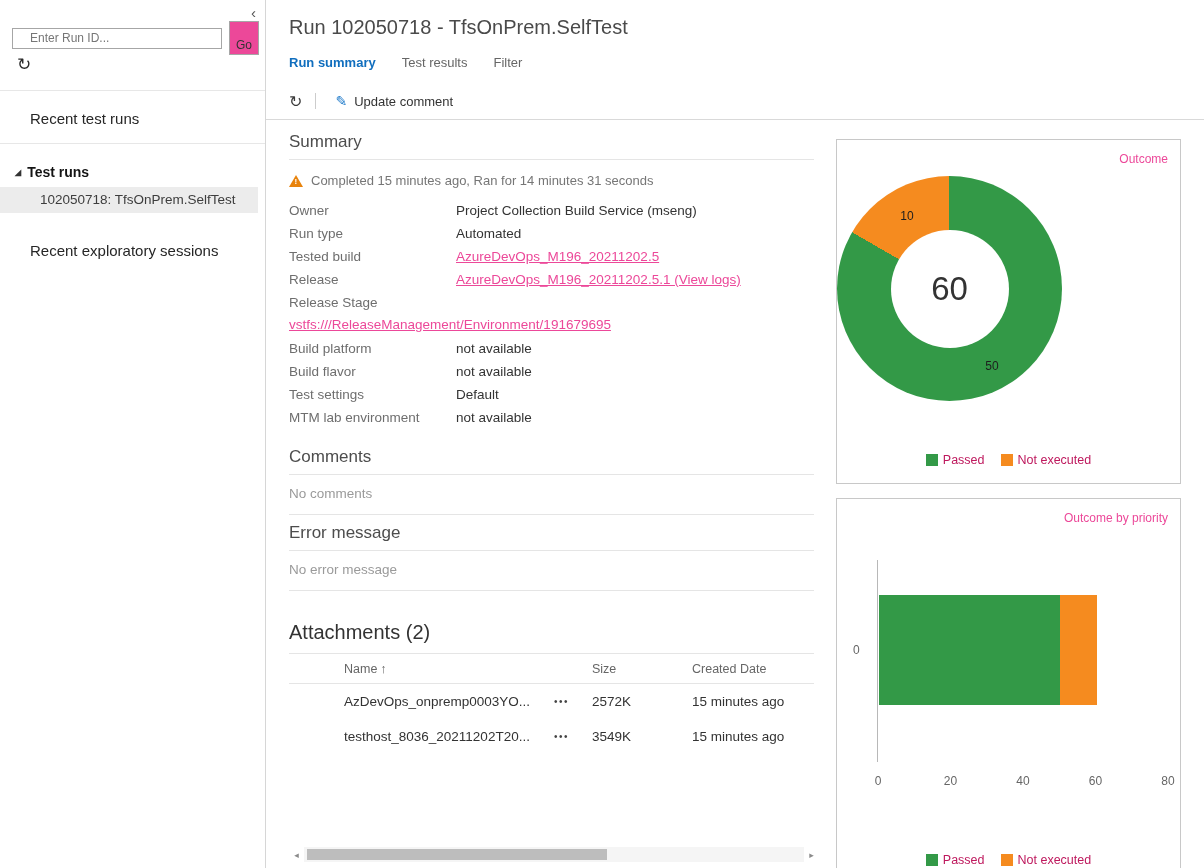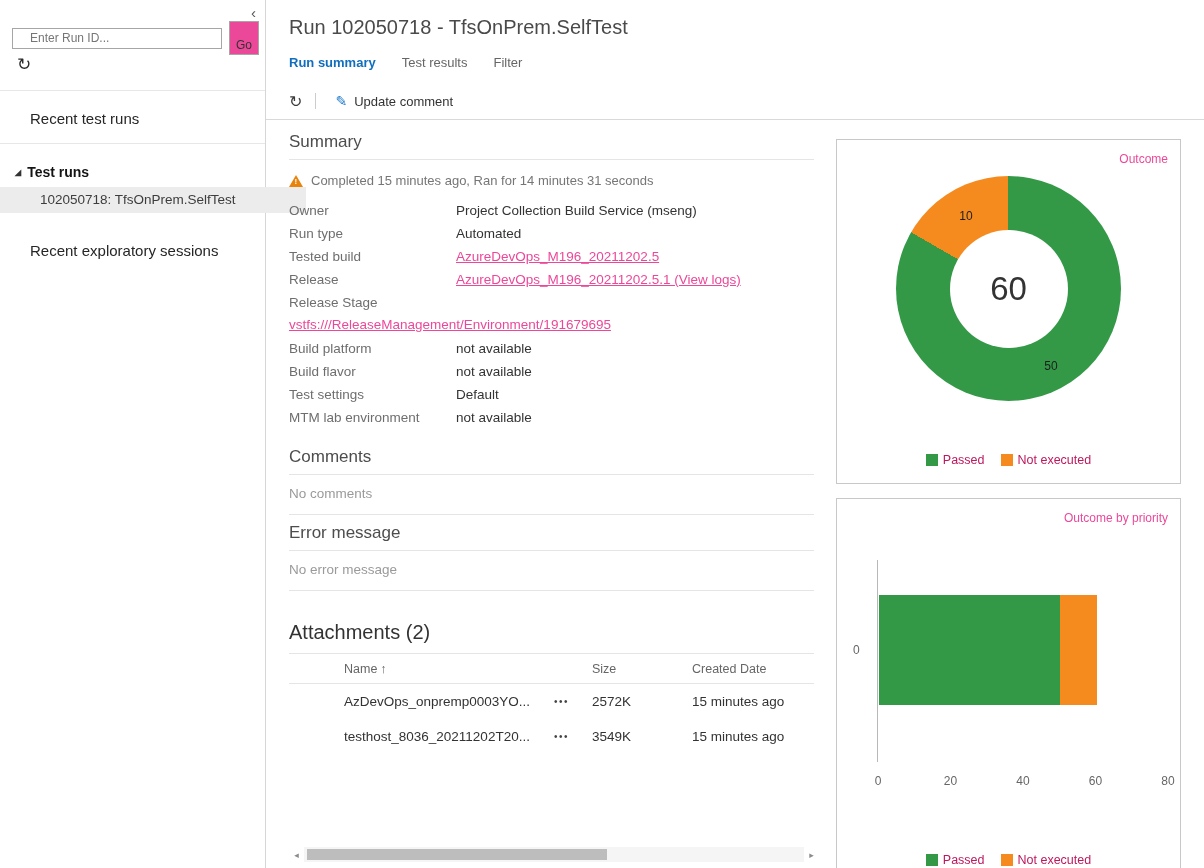--- a/index.html
+++ b/index.html
@@ -18,21 +18,21 @@
   .runid-input { width:210px; height:21px; border:1px solid #a6a6a6; font-size:12px; padding:0 17px; color:#333; font-family:"Liberation Sans",sans-serif; }
   .runid-input::placeholder { color:#767676; }
   .go-btn { height:22px; padding:16px 6px; font-size:12px; border:1px solid #a6a6a6; background:#ec4899; color:#333; cursor:pointer; font-family:"Liberation Sans",sans-serif; }
   .sb-refresh { position:absolute; top:54px; left:17px; background:none; border:none; font-size:17px; color:#2b2b2b; cursor:pointer; padding:0; }
   .sb-div1 { position:absolute; top:90px; left:0; right:0; border-top:1px solid #e7e7e7; }
   .sb-link { position:absolute; left:30px; font-size:15px; color:#262626; cursor:pointer; }
   .sb-link.recent { top:110px; }
   .sb-div2 { position:absolute; top:143px; left:0; right:0; border-top:1px solid #e7e7e7; }
   .tree-header { position:absolute; top:164px; left:15px; font-size:14px; font-weight:bold; color:#141414; cursor:pointer; display:flex; align-items:center; gap:6px; }
   .tree-caret { font-size:8px; color:#333; }
-  .tree-item { position:absolute; top:187px; left:0; width:306px; height:26px; line-height:26px; padding-left:40px; font-size:13.5px; color:#3d3d3d; cursor:pointer; }
+  .tree-item { position:absolute; top:187px; left:0; width:258px; height:26px; line-height:26px; padding-left:40px; font-size:13.5px; color:#3d3d3d; cursor:pointer; }
   .tree-item.selected { background:#ececec; }
   .sb-link.exploratory { top:242px; }
 
   
   .main { flex:1; display:flex; flex-direction:column; min-width:0; position:relative; }
   .page-title { margin:16px 0 0 23px; font-size:20px; font-weight:400; color:#4a4a4a; }
   .tabs { display:flex; gap:26px; margin:16px 0 0 23px; font-size:13px; }
   .tab { color:#666; cursor:pointer; }
   .tab.active { color:#106ebe; font-weight:bold; }
   .toolbar { margin-top:13px; height:37px; display:flex; align-items:center; padding-left:23px; border-bottom:1px solid #d9d9d9; }
@@ -69,21 +69,21 @@
   .hscroll { position:absolute; bottom:6px; left:23px; width:530px; height:15px; display:flex; align-items:center; }
   .scroll-arrow { width:15px; text-align:center; font-size:9px; color:#8a8a8a; cursor:pointer; }
   .scroll-track { flex:1; height:15px; background:#f5f5f5; position:relative; cursor:pointer; }
   .scroll-thumb { position:absolute; left:3px; top:2px; width:300px; height:11px; background:#bdbdbd; cursor:grab; }
 
   
   .right-col { width:368px; flex-shrink:0; padding-top:19px; }
   .card { width:345px; border:1px solid #c8c8c8; background:#fff; margin-bottom:14px; }
   .card-title { padding:12px 12px 0; font-size:12px; color:#ec4899;text-align:right; }
   .card1 { height:345px; display:flex; flex-direction:column; }
-  .donut-wrap { display:flex; justify-content:center; margin-top:10px; }
+  .donut-wrap { display:flex; justify-content:flex-start; margin-top:10px; }
   .donut { position:relative; width:225px; height:225px; border-radius:50%; }
   .donut-hole { position:absolute; left:50%; top:50%; transform:translate(-50%,-50%); width:118px; height:118px; border-radius:50%; background:#fff; display:flex; align-items:center; justify-content:center; font-size:33px; color:#333; }
   .slice-label { position:absolute; transform:translate(-50%,-50%); font-size:12px; color:#1e1e1e; }
   .sl-ne { left:70px; top:40px; }
   .sl-p  { left:155px; top:190px; }
   .legend { display:flex; justify-content:center; gap:16px; align-items:center; font-size:12.5px; color:#be185d; }
   .legend1 { margin-top:auto; margin-bottom:16px; }
   .legend-item { display:flex; align-items:center; gap:5px; }
   .swatch { width:12px; height:12px; display:inline-block; }
   .card2 { height:380px; position:relative; }

